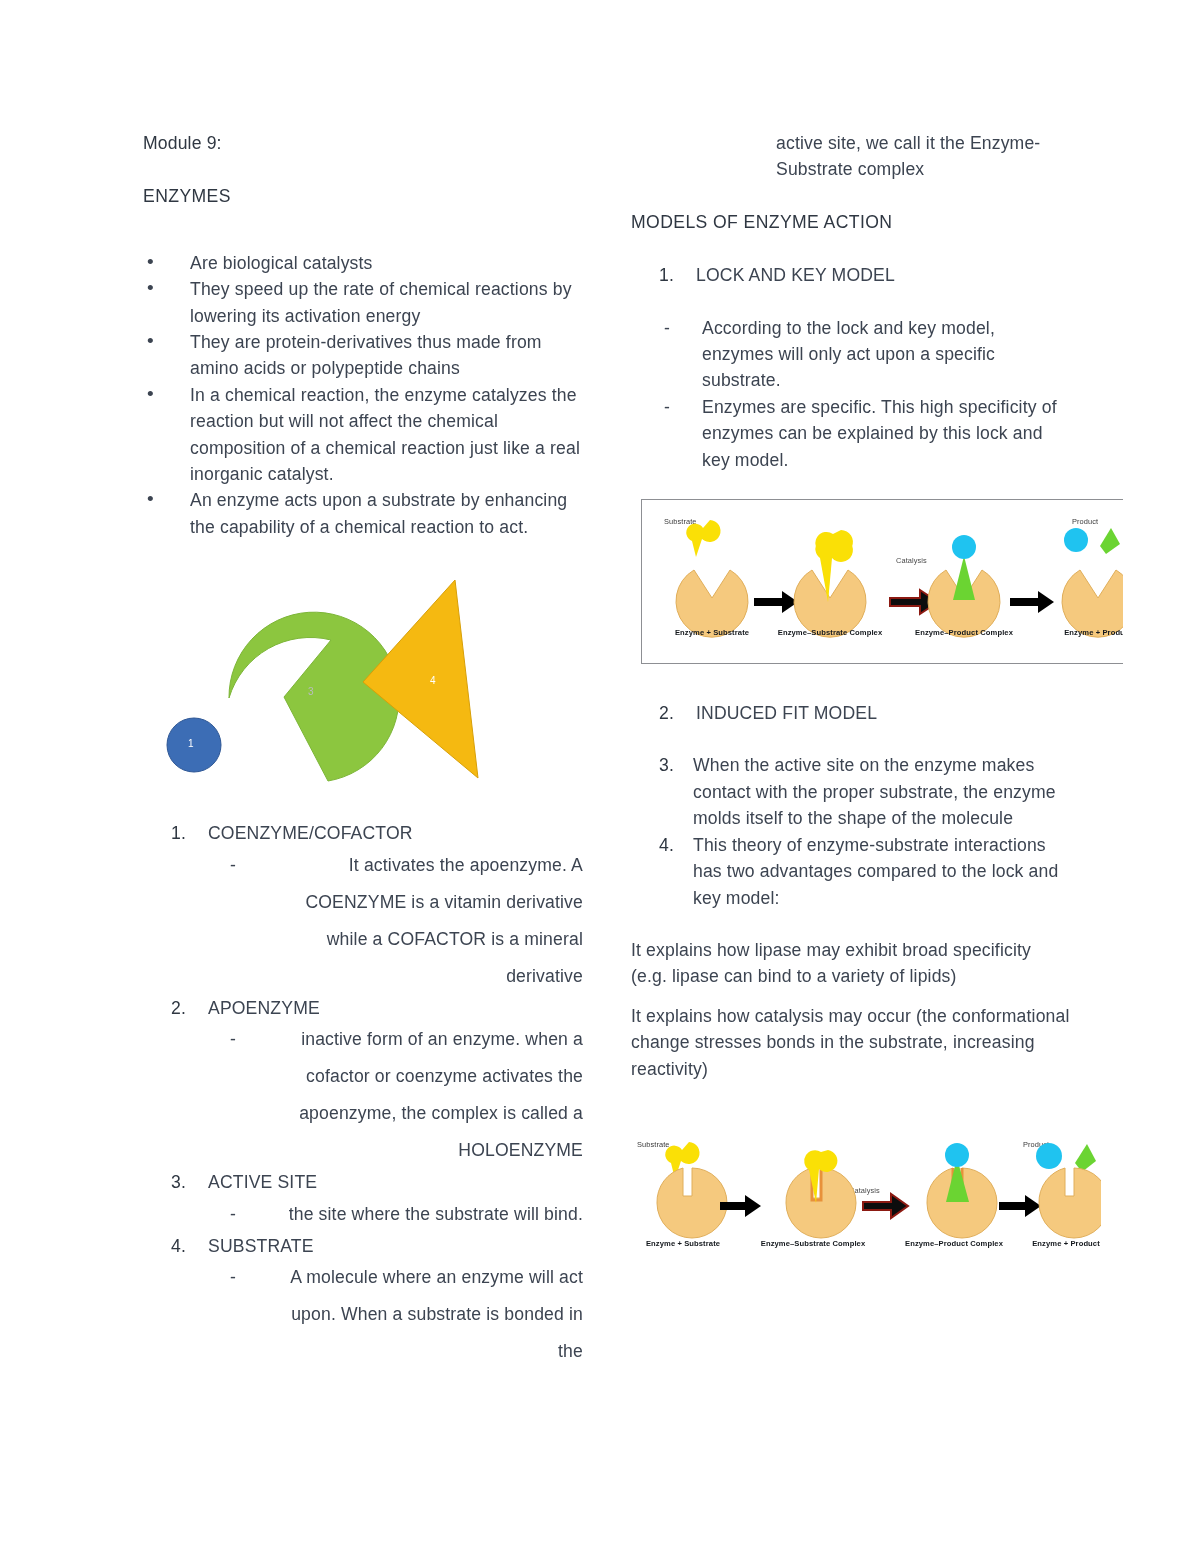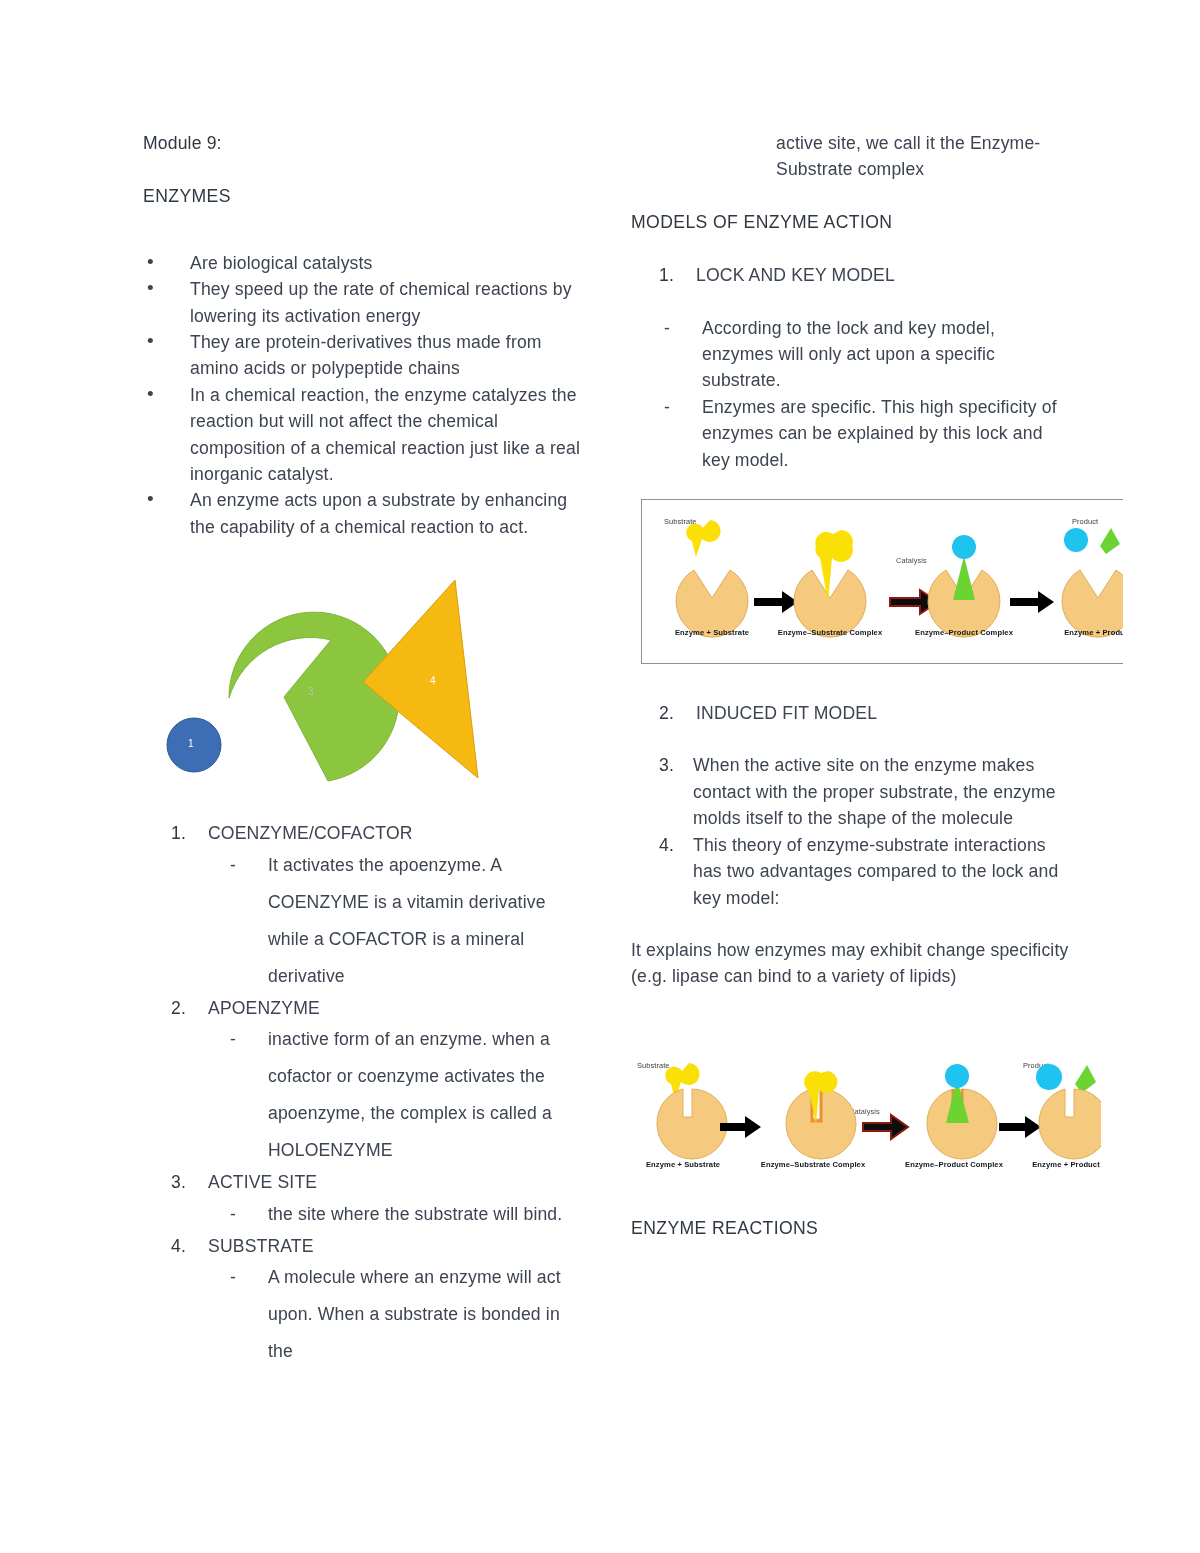--- a/index.html
+++ b/index.html
@@ -95,21 +95,21 @@
     position: relative;
     padding-left: 63px;
   }
   ul.dash > li::before {
     content: "-";
     position: absolute;
     left: 25px;
     top: 0;
     color: #3c4451;
   }
-  ul.dash.wide > li { line-height: 37px; padding-left: 60px; }
+  ul.dash.wide > li { line-height: 37px; padding-left: 60px; text-align: right; }
   ul.dash.wide > li::before { left: 22px; }
   .rt-list-indent { margin-left: 8px; }
 
   
   .pac-wrap {
     position: relative;
     width: 380px;
     height: 230px;
     margin: 30px 0 20px 10px;
   }
@@ -314,22 +314,23 @@
         <span>When the active site on the enzyme makes contact with the proper substrate, the enzyme molds itself to the shape of the molecule</span>
       </li>
       <li>
         <span class="numlab">4.</span>
         <span>This theory of enzyme-substrate interactions has two advantages compared to the lock and key model:</span>
       </li>
     </ol>
 
     <div class="gap"></div>
 
-    <p class="para">It explains how enzymes may exhibit change specificity (e.g. lipase can bind to a variety of lipids)</p>
+    <p class="para">It explains how lipase may exhibit broad specificity (e.g. lipase can bind to a variety of lipids)</p>
     <div class="gap-sm"></div>
+    <p class="para">It explains how catalysis may occur (the conformational change stresses bonds in the substrate, increasing reactivity)</p>
 
     <div class="strip" style="width:470px; height:150px; margin:42px 0 0 0;">
 
       <span class="tag" style="left:6px; top:16px;">Substrate</span>
       <span class="tag" style="left:392px; top:16px;">Product</span>
       <span class="tag catalysis" style="left:218px; top:62px;">Catalysis</span>
 
       <svg width="470" height="150" viewBox="0 0 470 150" style="position:absolute;left:0;top:0;">
 
         <path d="M 58 18 a 11 11 0 1 1 -8 19 l -6 18 l -4 -16 a 9 9 0 1 1 11 -13 z" fill="#FAE006"></path>
@@ -360,16 +361,15 @@
       </div>
       <div class="stage" style="left:323px; top:115px;">
         <span class="stage-cap">Enzyme–Product Complex</span>
       </div>
       <div class="stage" style="left:435px; top:115px;">
         <span class="stage-cap">Enzyme + Product</span>
       </div>
     </div>
 
     <div style="height:20px;"></div>
-    <div class="hdg caps">ENZYME REACTIONS</div>
 
   </div>
 </div>
 
 </body></html>

